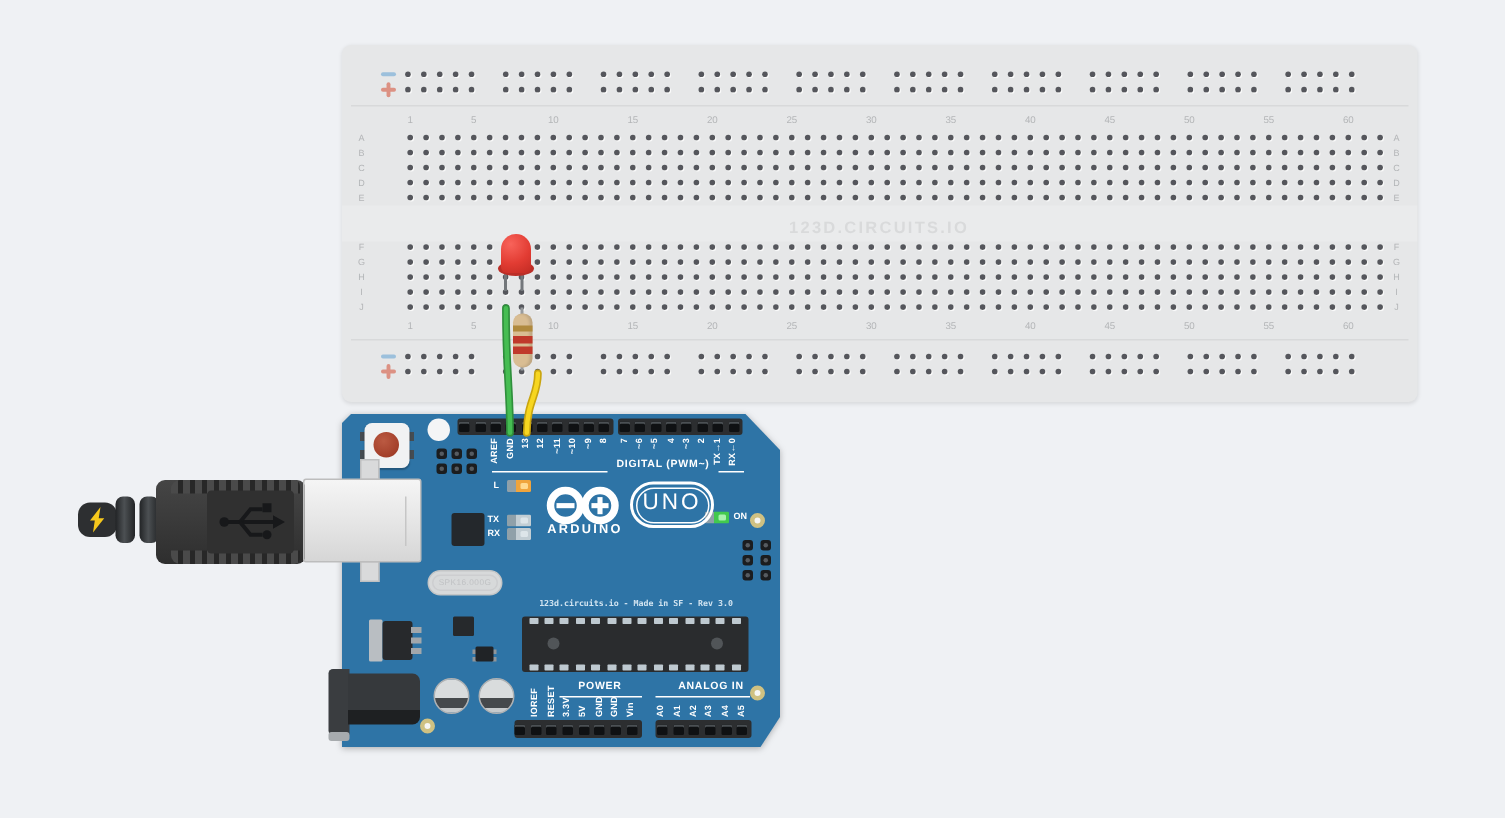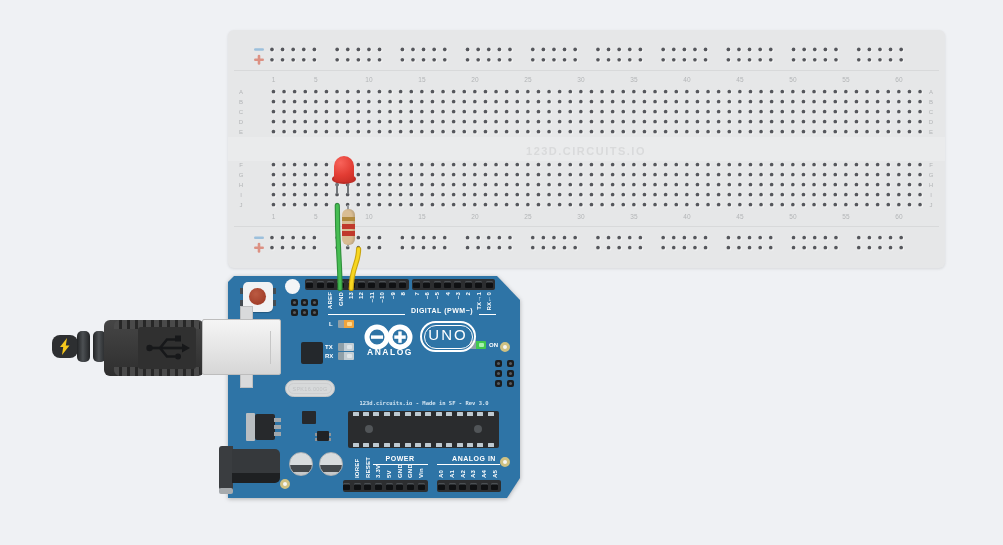--- a/index.html
+++ b/index.html
@@ -1179,21 +1179,21 @@
       </div>
       <div class="indlabel" style="left:261px;top:65.5px">ON</div>
 
       <svg id="logo" viewBox="0 0 60 48">
         <circle cx="17" cy="19" r="10" fill="none" stroke="#fff" stroke-width="5"></circle>
         <circle cx="40" cy="19" r="10" fill="none" stroke="#fff" stroke-width="5"></circle>
         <rect x="11" y="17.4" width="12" height="3.4" fill="#fff"></rect>
         <rect x="34.3" y="17.4" width="11.4" height="3.4" fill="#fff"></rect>
         <rect x="38.3" y="13.4" width="3.4" height="11.4" fill="#fff"></rect>
       </svg>
-      <div id="arduino-text">ANALOG</div>
+      <div id="arduino-text">ARDUINO</div>
       <div id="uno-badge">
         <span class="o1"></span>
           <span class="o2"></span>
         <span id="uno-text">UNO</span>
       </div>
 
       <div id="usbchip"></div>
       <div id="crystal">
         <span id="crystal-text">SPK16.000G</span>
       </div>

